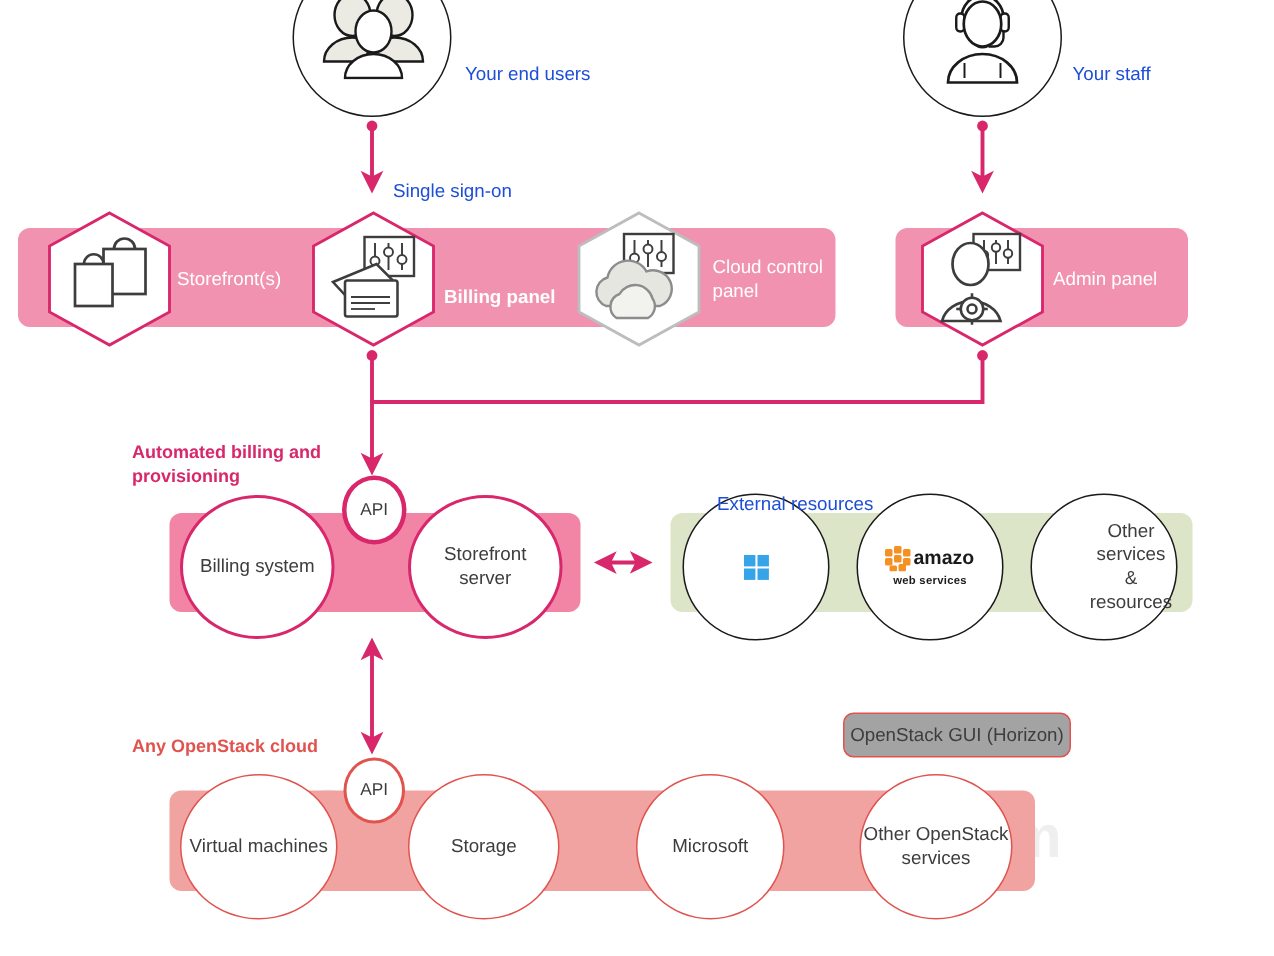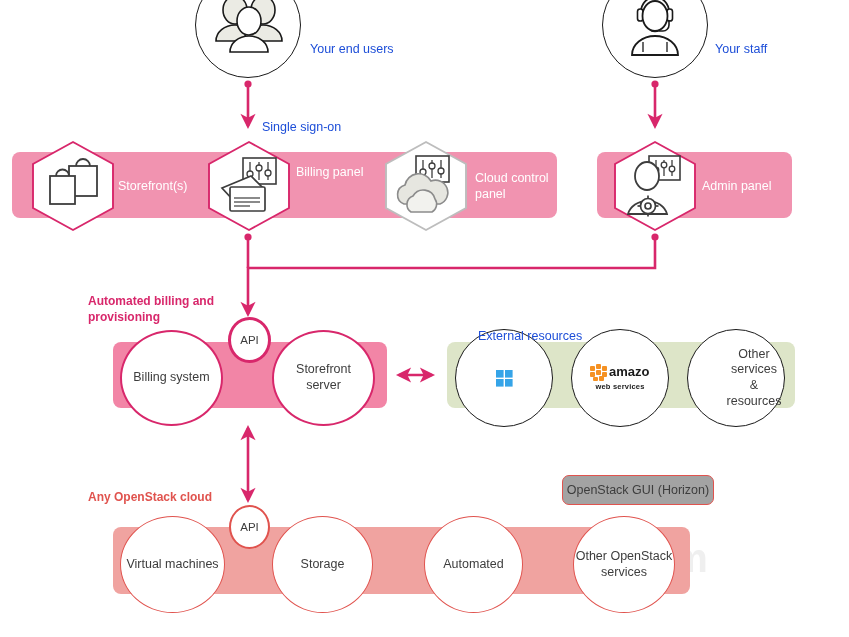--- a/index.html
+++ b/index.html
@@ -143,21 +143,21 @@
         <circle cx="53" cy="28" r="3" fill="#ffffff" stroke="#3d3d3d" stroke-width="1.3"></circle>
         <circle cx="62" cy="33" r="3" fill="#ffffff" stroke="#3d3d3d" stroke-width="1.3"></circle>
         <path d="M16,48 L45,36 L57,48 L28,61 Z" fill="#ffffff" stroke="#3d3d3d" stroke-width="1.7"></path>
         <rect x="24" y="47" width="35" height="24" rx="1.5" fill="#ffffff" stroke="#3d3d3d" stroke-width="1.7"></rect>
         <line x1="28" y1="58" x2="54" y2="58" stroke="#3d3d3d" stroke-width="1.2"></line>
         <line x1="28" y1="62" x2="54" y2="62" stroke="#3d3d3d" stroke-width="1.2"></line>
         <line x1="28" y1="66" x2="44" y2="66" stroke="#3d3d3d" stroke-width="1.2"></line>
       </g>
     </svg>
   </div>
-  <div class="panel-label" style="left:296px;top:164px;">Billing panel</div>
+  <div class="panel-label" style="left:296px;top:190px;font-weight:bold;">Billing panel</div>
 
   <div class="hex" style="left:383px;top:140px;">
     <svg width="86" height="92" viewBox="0 0 86 92">
       <polygon points="43,2 83,24 83,68 43,90 3,68 3,24" fill="#ffffff" stroke="#bdbdbd" stroke-width="1.9"></polygon>
       <g>
         <rect x="33" y="16" width="33" height="26" fill="#ffffff" stroke="#3d3d3d" stroke-width="1.6"></rect>
         <line x1="40" y1="20" x2="40" y2="38" stroke="#3d3d3d" stroke-width="1.3"></line>
         <line x1="49" y1="20" x2="49" y2="38" stroke="#3d3d3d" stroke-width="1.3"></line>
         <line x1="58" y1="20" x2="58" y2="38" stroke="#3d3d3d" stroke-width="1.3"></line>
         <circle cx="40" cy="32" r="3" fill="#ffffff" stroke="#3d3d3d" stroke-width="1.3"></circle>
@@ -257,21 +257,21 @@
 
   <div class="circ c-red" style="left:120px;top:516px;width:105px;height:97px;">
     <span class="lbl-dark">Virtual machines</span>
   </div>
 
   <div class="circ c-red" style="left:272px;top:516px;width:101px;height:97px;">
     <span class="lbl-dark">Storage</span>
   </div>
 
   <div class="circ c-red" style="left:424px;top:516px;width:99px;height:97px;">
-    <span class="lbl-dark">Automated</span>
+    <span class="lbl-dark">Microsoft</span>
   </div>
 
   <div class="circ c-red" style="left:573px;top:516px;width:102px;height:97px;">
     <div style="text-align:center;">
       <span class="lbl-dark">Other OpenStack</span>
       <span class="lbl-dark">services</span>
     </div>
   </div>
 
   <div class="circ c-red" style="left:229px;top:505px;width:41px;height:44px;border-width:2.4px;z-index:7;">

